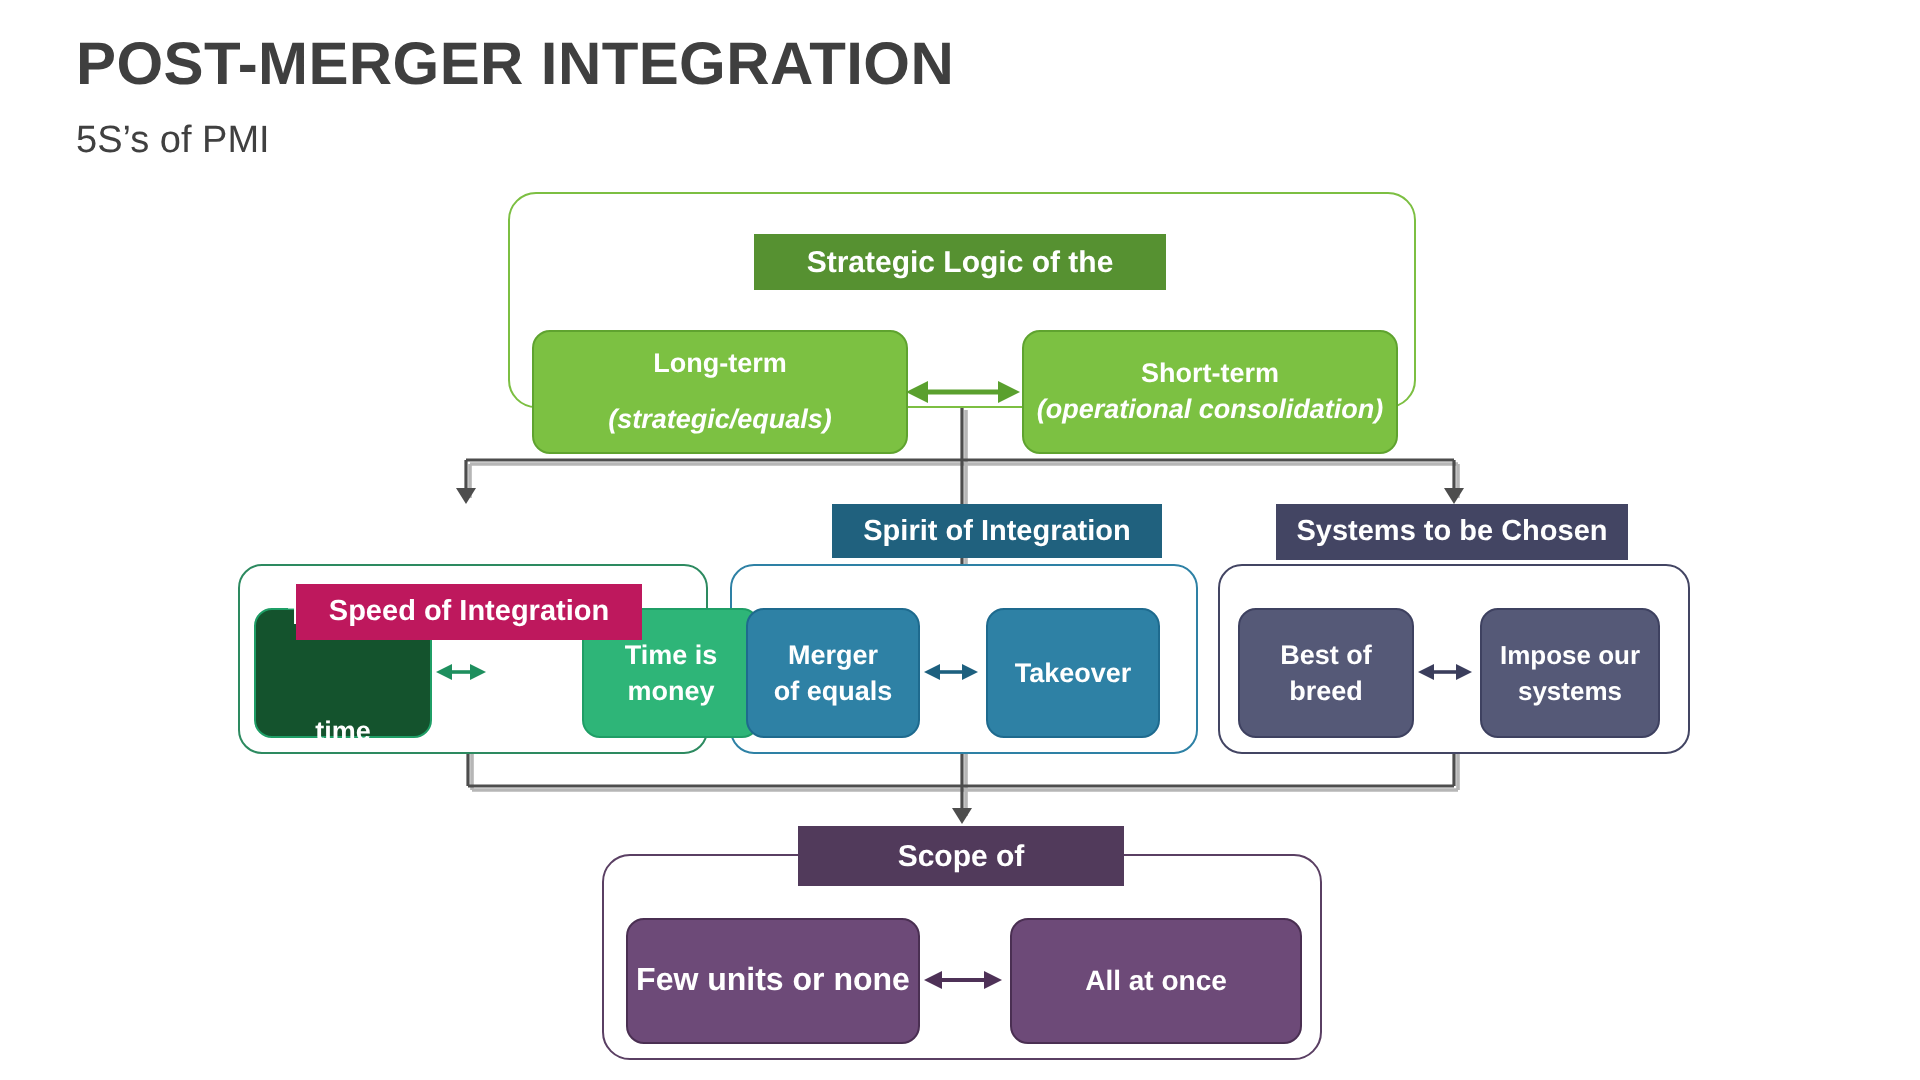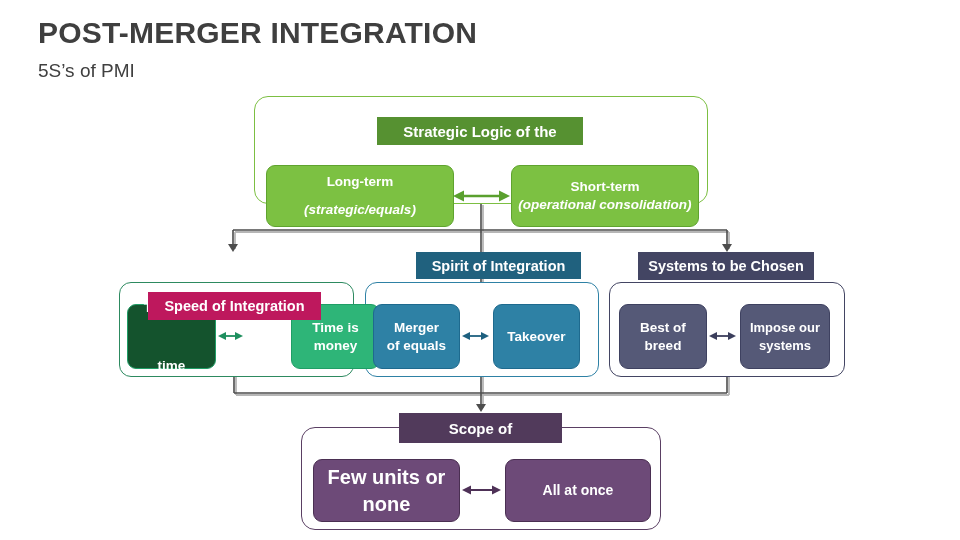--- a/index.html
+++ b/index.html
@@ -39,21 +39,21 @@
 
   
   .c-systems { left:609px; top:282px; width:234px; height:93px; border:1.5px solid #434563; border-radius:12px; }
   .h-systems { left:638px; top:252px; width:176px; height:28px; background:#434563; }
   .b-breed { left:619px; top:304px; width:86px; height:63px; background:#555977; border:1.5px solid #3E4160; }
   .b-impose { left:740px; top:304px; width:88px; height:63px; background:#555977; border:1.5px solid #3E4160; font-size:13px; }
 
   
   .c-scope { left:301px; top:427px; width:358px; height:101px; border:1.5px solid #5A3F63; }
   .h-scope { left:399px; top:413px; width:163px; height:30px; background:#513A5B; font-size:15px; }
-  .b-few { left:313px; top:459px; width:145px; height:61px; background:#6D4A78; border:1.5px solid #4A2F52; font-size:20px; }
+  .b-few { left:313px; top:459px; width:145px; height:61px; background:#6D4A78; border:1.5px solid #4A2F52; font-size:16px; }
   .b-all { left:505px; top:459px; width:144px; height:61px; background:#6D4A78; border:1.5px solid #4A2F52; font-size:14px; }
 </style>
 </head>
 <body>
 
 <div class="slide">
 
   <div class="abs title">POST-MERGER INTEGRATION</div>
   <div class="abs subtitle">5S’s of PMI</div>
 

